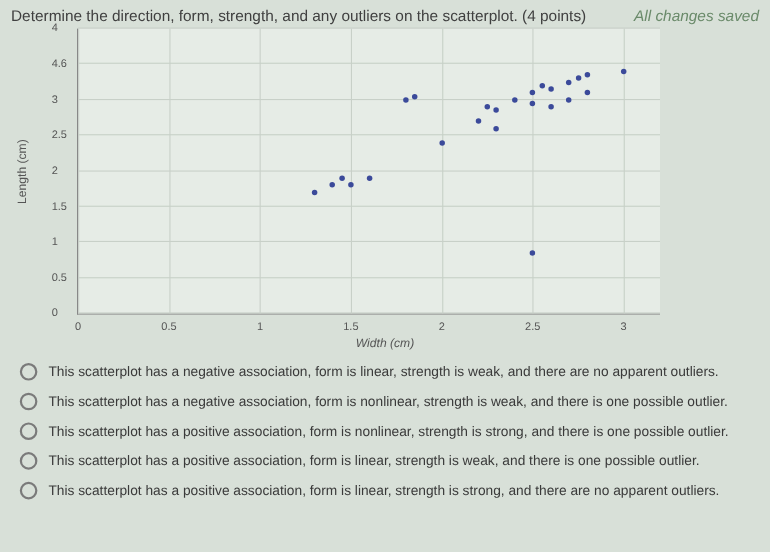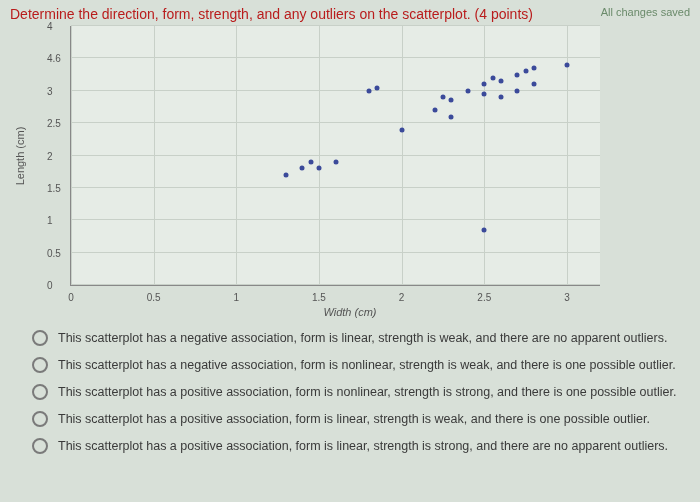--- a/index.html
+++ b/index.html
@@ -12,22 +12,22 @@
     position: relative;
     overflow: hidden;
     font-size: 13px;
   }
   .header {
     display: flex;
     justify-content: space-between;
     align-items: flex-start;
     padding: 6px 10px 4px 10px;
   }
-  .question { font-size: 14px; color: #b91c1c; }
-  .saved { font-size: 11px; color: #6a8a6a; }
+  .question { font-size: 14px; color: #404040; }
+  .saved { font-size: 14px; color: #6a8a6a; font-style: italic; }
   .chart-area {
     position: relative;
     margin-left: 40px;
     width: 560px;
     height: 290px;
   }
   .ylabel-wrap {
     position: absolute;
     left: -30px; top: 0; bottom: 30px;
     width: 20px;
@@ -44,21 +44,21 @@
     background: #e6ece6;
     border-left: 1px solid #888;
     border-bottom: 1px solid #888;
   }
   .grid-v, .grid-h { position:absolute; background:#c8d0c8; }
   .grid-v { width:1px; top:0; bottom:0; }
   .grid-h { height:1px; left:0; right:0; }
   .tick-x { position:absolute; bottom:-18px; transform:translateX(-50%); font-size:10px; color:#555;}
   .tick-y { position:absolute; left:-24px; transform:translateY(50%); font-size:10px; color:#555;}
   .pt { position:absolute; width:5px; height:5px; border-radius:50%; background:#3b4a9a; transform:translate(-50%,50%);}
-  .options { padding: 14px 18px 6px 32px; }
+  .options { padding: 14px 18px 6px 18px; }
   .opt { display:flex; align-items:center; gap:10px; margin-bottom:11px; font-size:12.5px; color:#3a3a3a;}
   .radio {
     width:16px; height:16px; border:2px solid #7a7a7a; border-radius:50%;
     flex-shrink:0;
   }
 </style>
 </head>
 <body>
 
 <div class="header">

